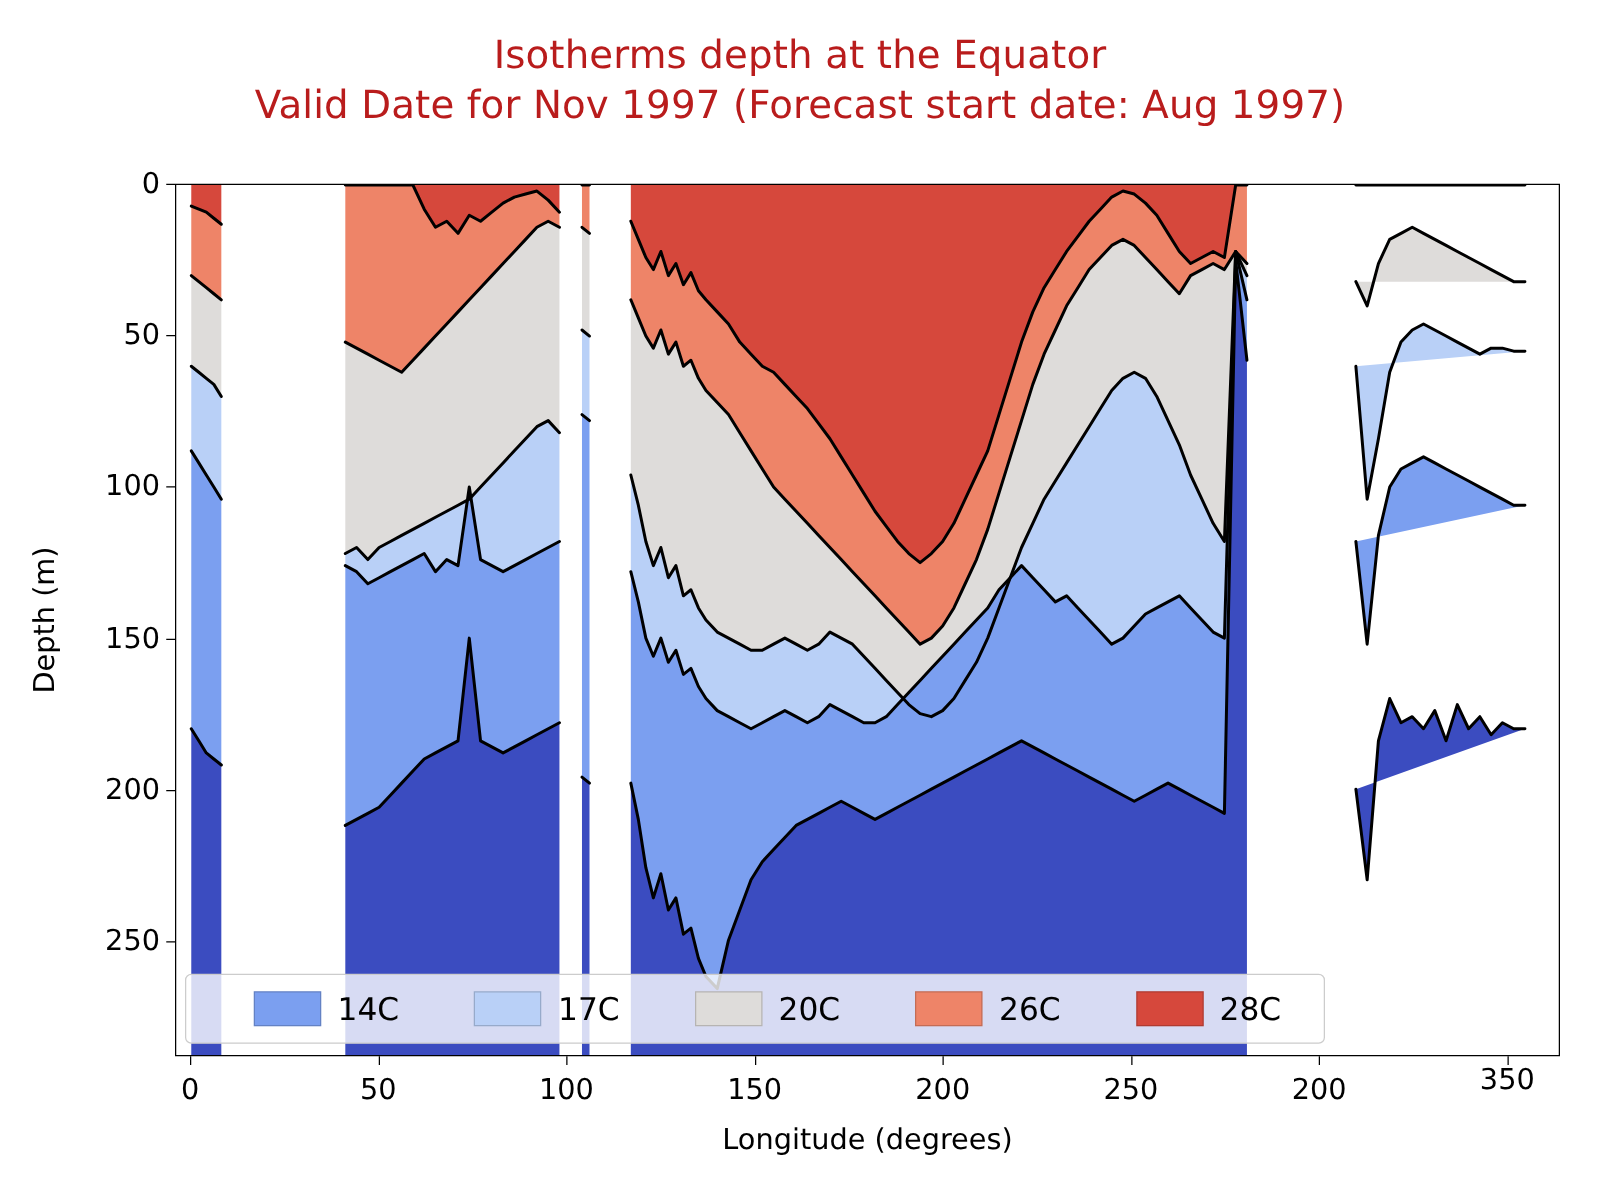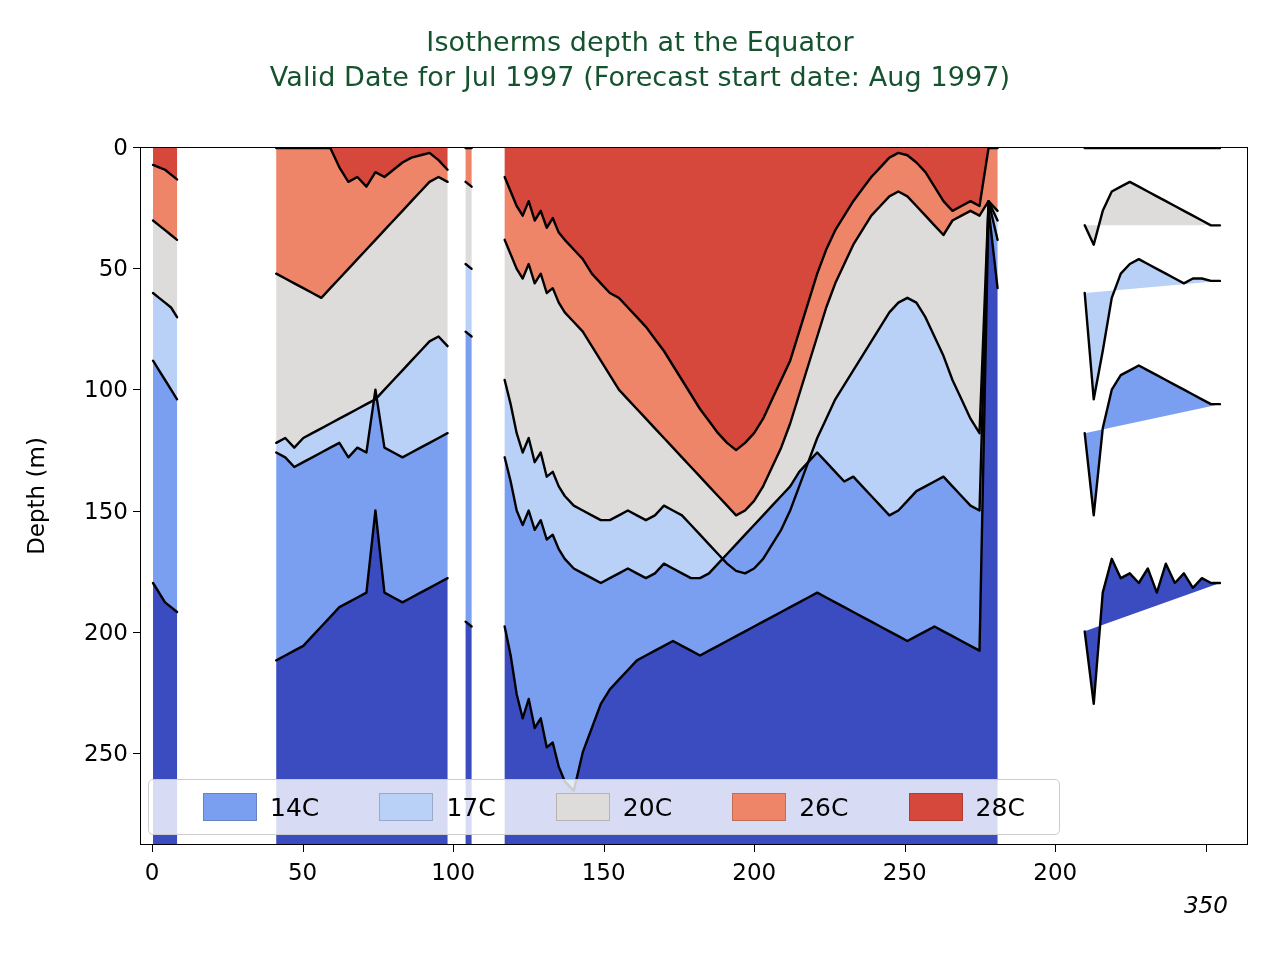--- a/index.html
+++ b/index.html
@@ -8,21 +8,21 @@
     width:1280px;height:960px;background:#ffffff;
     font-family:"DejaVu Sans",sans-serif;
     color:#000000;overflow:hidden;position:relative;
   }
   #figure{position:absolute;inset:0;}
 
   
   #title-block{
     position:absolute;left:0;top:24px;width:1280px;
     text-align:center;line-height:1.30;
-    font-size:27px;color:#14532d;letter-spacing:.1px;
+    font-size:31px;color:#b91c1c;letter-spacing:.1px;
   }
   #title-block div{white-space:nowrap;}
 
   
   #axes{
     position:absolute;left:140px;top:147px;
     width:1108px;height:698px;
     box-sizing:border-box;
     border:1.5px solid #000;
     background:#ffffff;overflow:hidden;
@@ -80,21 +80,21 @@
   }
   .legend-label{font-size:25px;white-space:nowrap;}
 </style>
 </head>
 <body>
 
 <div id="figure">
 
   <div id="title-block">
     <div>Isotherms depth at the Equator</div>
-    <div>Valid Date for Jul 1997 (Forecast start date: Aug 1997)</div>
+    <div>Valid Date for Nov 1997 (Forecast start date: Aug 1997)</div>
   </div>
 
   <div id="axes">
     <svg id="plot-svg" viewBox="0 0 1108 698" preserveAspectRatio="none">
         <polygon points="12.04,436.25 18.07,445.94 24.09,455.64 30.11,460.49 36.13,465.33 36.13,698.00 12.04,698.00" fill="#3b4cc0"></polygon>
         <polygon points="12.04,0.00 18.07,0.00 24.09,0.00 30.11,0.00 36.13,0.00 36.13,31.51 30.11,26.66 24.09,21.81 18.07,19.39 12.04,16.97" fill="#d6483c"></polygon>
         <polygon points="12.04,16.97 18.07,19.39 24.09,21.81 30.11,26.66 36.13,31.51 36.13,92.10 30.11,87.25 24.09,82.40 18.07,77.56 12.04,72.71" fill="#ee8468"></polygon>
         <polygon points="12.04,72.71 18.07,77.56 24.09,82.40 30.11,87.25 36.13,92.10 36.13,169.65 30.11,159.96 24.09,155.11 18.07,150.26 12.04,145.42" fill="#dedcda"></polygon>
         <polygon points="12.04,145.42 18.07,150.26 24.09,155.11 30.11,159.96 36.13,169.65 36.13,252.06 30.11,242.36 24.09,232.67 18.07,222.97 12.04,213.28" fill="#b9d0f7"></polygon>
         <polygon points="12.04,213.28 18.07,222.97 24.09,232.67 30.11,242.36 36.13,252.06 36.13,465.33 30.11,460.49 24.09,455.64 18.07,445.94 12.04,436.25" fill="#7b9ff0"></polygon>
@@ -159,36 +159,37 @@
       <div class="ytick" style="top: 389.361px; right: 1152px;">100</div>
       <div class="ytickmark" style="left: 133px; top: 389.361px;"></div>
       <div class="ytick" style="top: 510.542px; right: 1152px;">150</div>
       <div class="ytickmark" style="left: 133px; top: 510.542px;"></div>
       <div class="ytick" style="top: 631.722px; right: 1152px;">200</div>
       <div class="ytickmark" style="left: 133px; top: 631.722px;"></div>
       <div class="ytick" style="top: 752.903px; right: 1152px;">250</div>
       <div class="ytickmark" style="left: 133px; top: 752.903px;"></div>
     </div>
 
+  <div id="xlabel" style="left: 694px; top: 899px;">Longitude (degrees)</div>
   <div id="xticks-holder">
       <div class="xtick" style="left: 152.043px; top: 859px;">0</div>
       <div class="xtickmark" style="left: 152.043px; top: 845px;"></div>
       <div class="xtick" style="left: 302.587px; top: 859px;">50</div>
       <div class="xtickmark" style="left: 302.587px; top: 845px;"></div>
       <div class="xtick" style="left: 453.13px; top: 859px;">100</div>
       <div class="xtickmark" style="left: 453.13px; top: 845px;"></div>
       <div class="xtick" style="left: 603.674px; top: 859px;">150</div>
       <div class="xtickmark" style="left: 603.674px; top: 845px;"></div>
       <div class="xtick" style="left: 754.217px; top: 859px;">200</div>
       <div class="xtickmark" style="left: 754.217px; top: 845px;"></div>
       <div class="xtick" style="left: 904.761px; top: 859px;">250</div>
       <div class="xtickmark" style="left: 904.761px; top: 845px;"></div>
       <div class="xtick" style="left: 1055.3px; top: 859px;">200</div>
       <div class="xtickmark" style="left: 1055.3px; top: 845px;"></div>
-      <div class="xtick" style="left: 1205.85px; top: 892px; font-style: italic;">350</div>
+      <div class="xtick" style="left: 1205.85px; top: 851px;">350</div>
       <div class="xtickmark" style="left: 1205.85px; top: 845px;"></div>
     </div>
 
   <div id="legend">
       <div class="legend-item">
         <span class="legend-swatch" style="background: rgb(123, 159, 240);"></span>
         <span class="legend-label">14C</span>
       </div>
       <div class="legend-item">
         <span class="legend-swatch" style="background: rgb(185, 208, 247);"></span>

